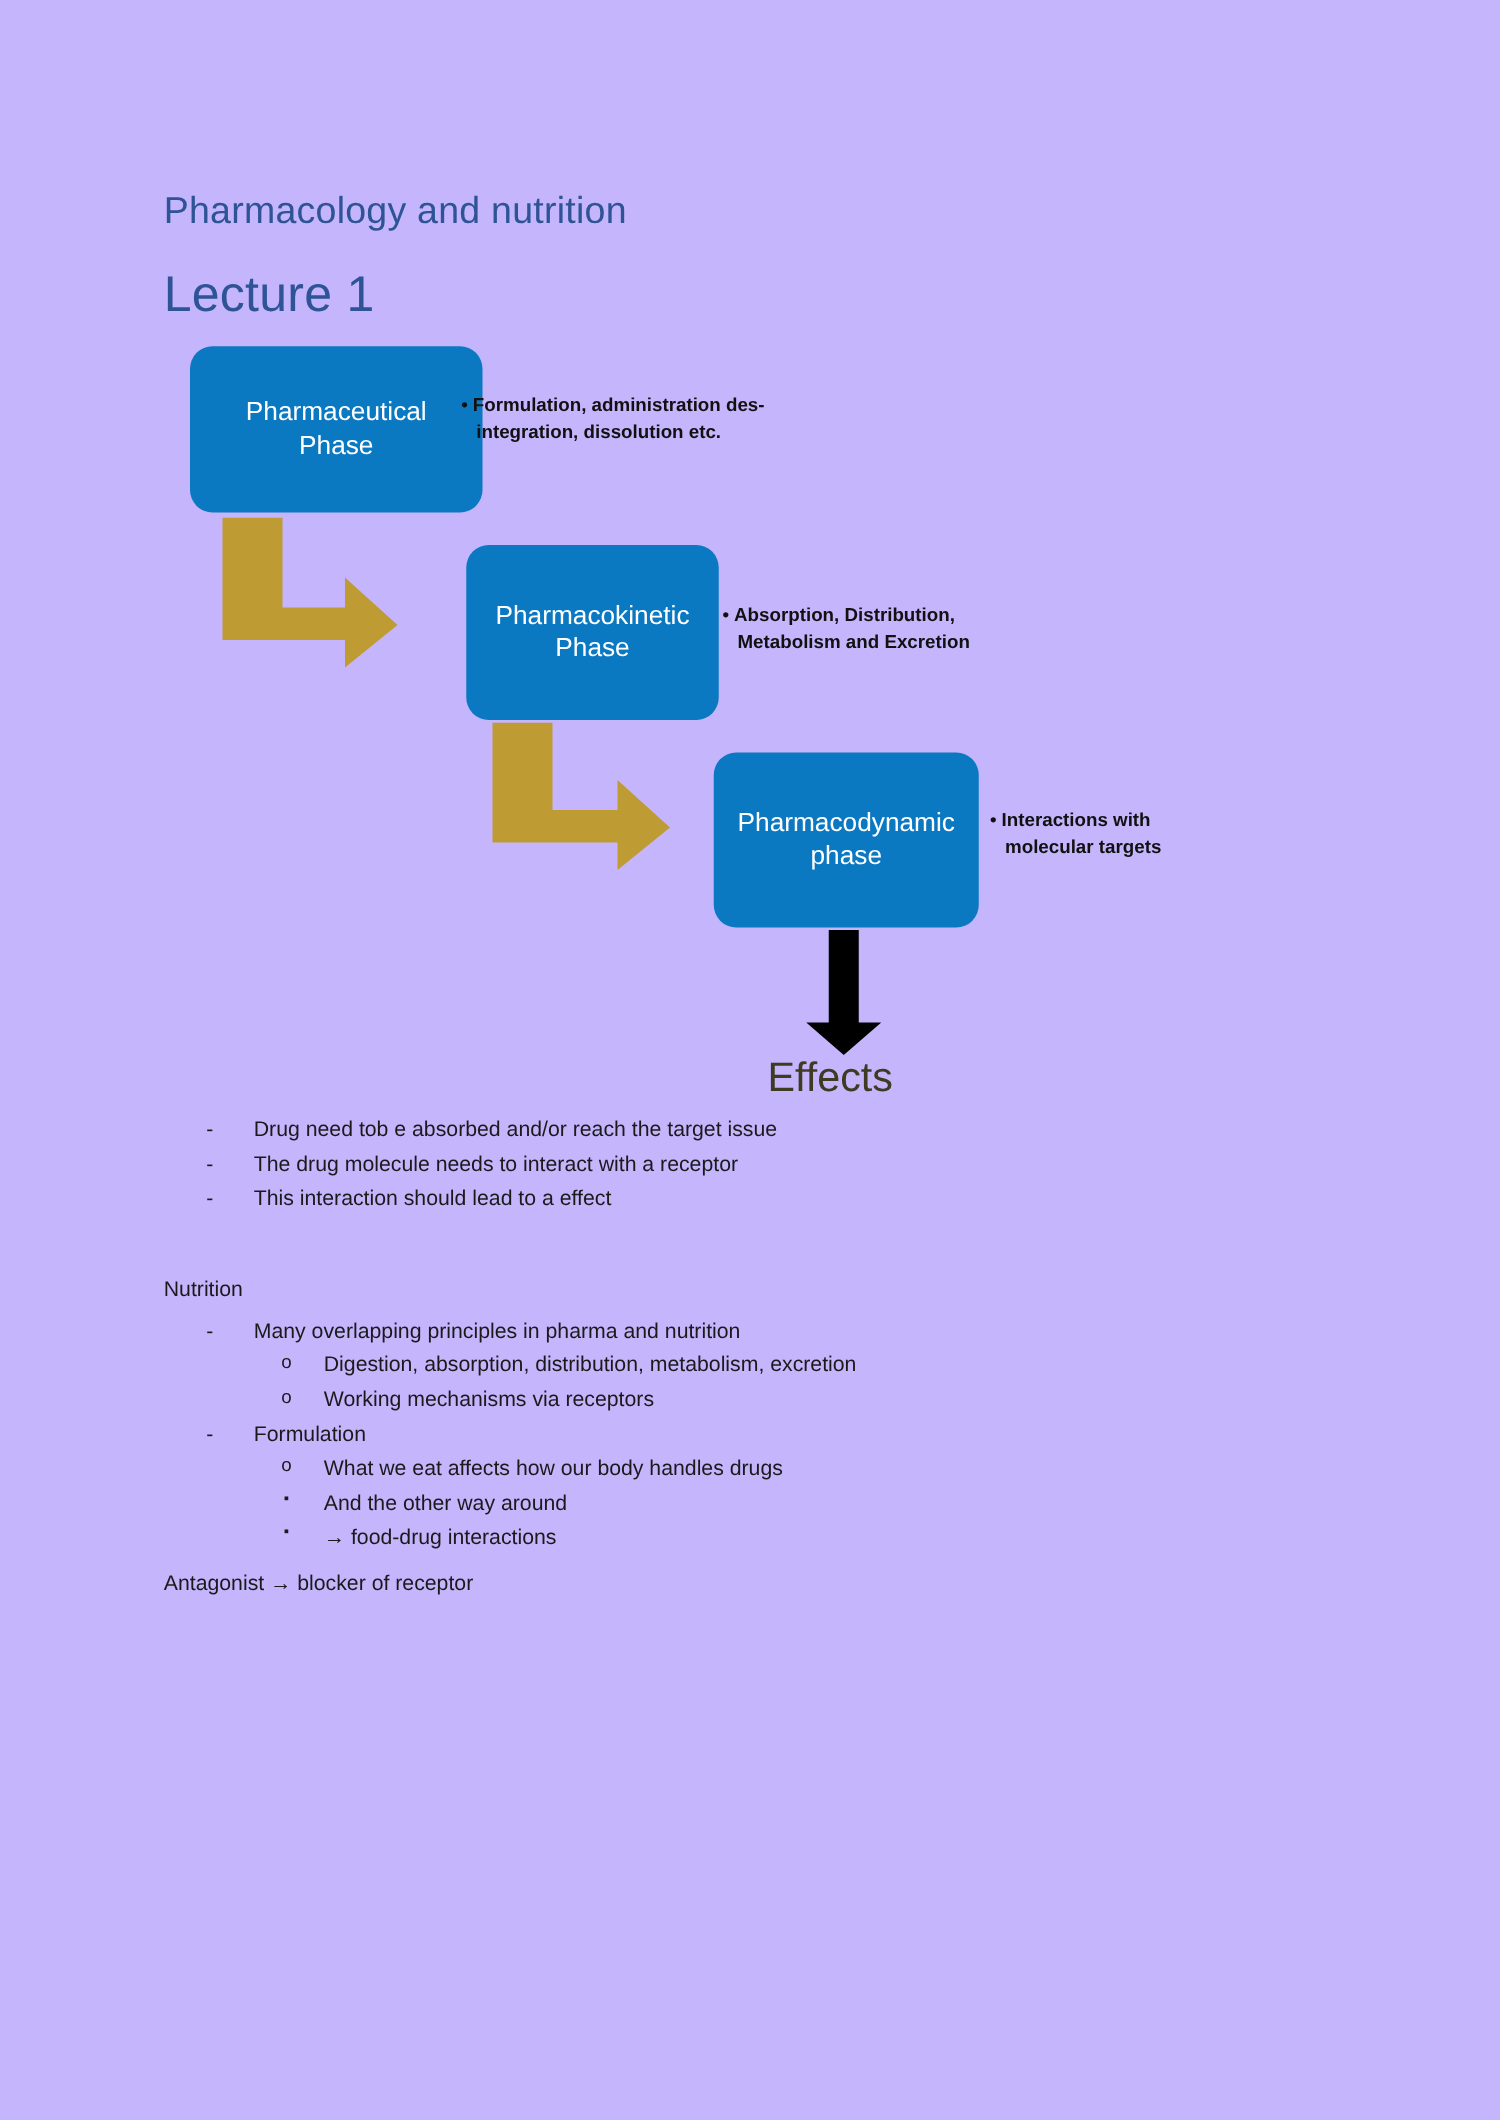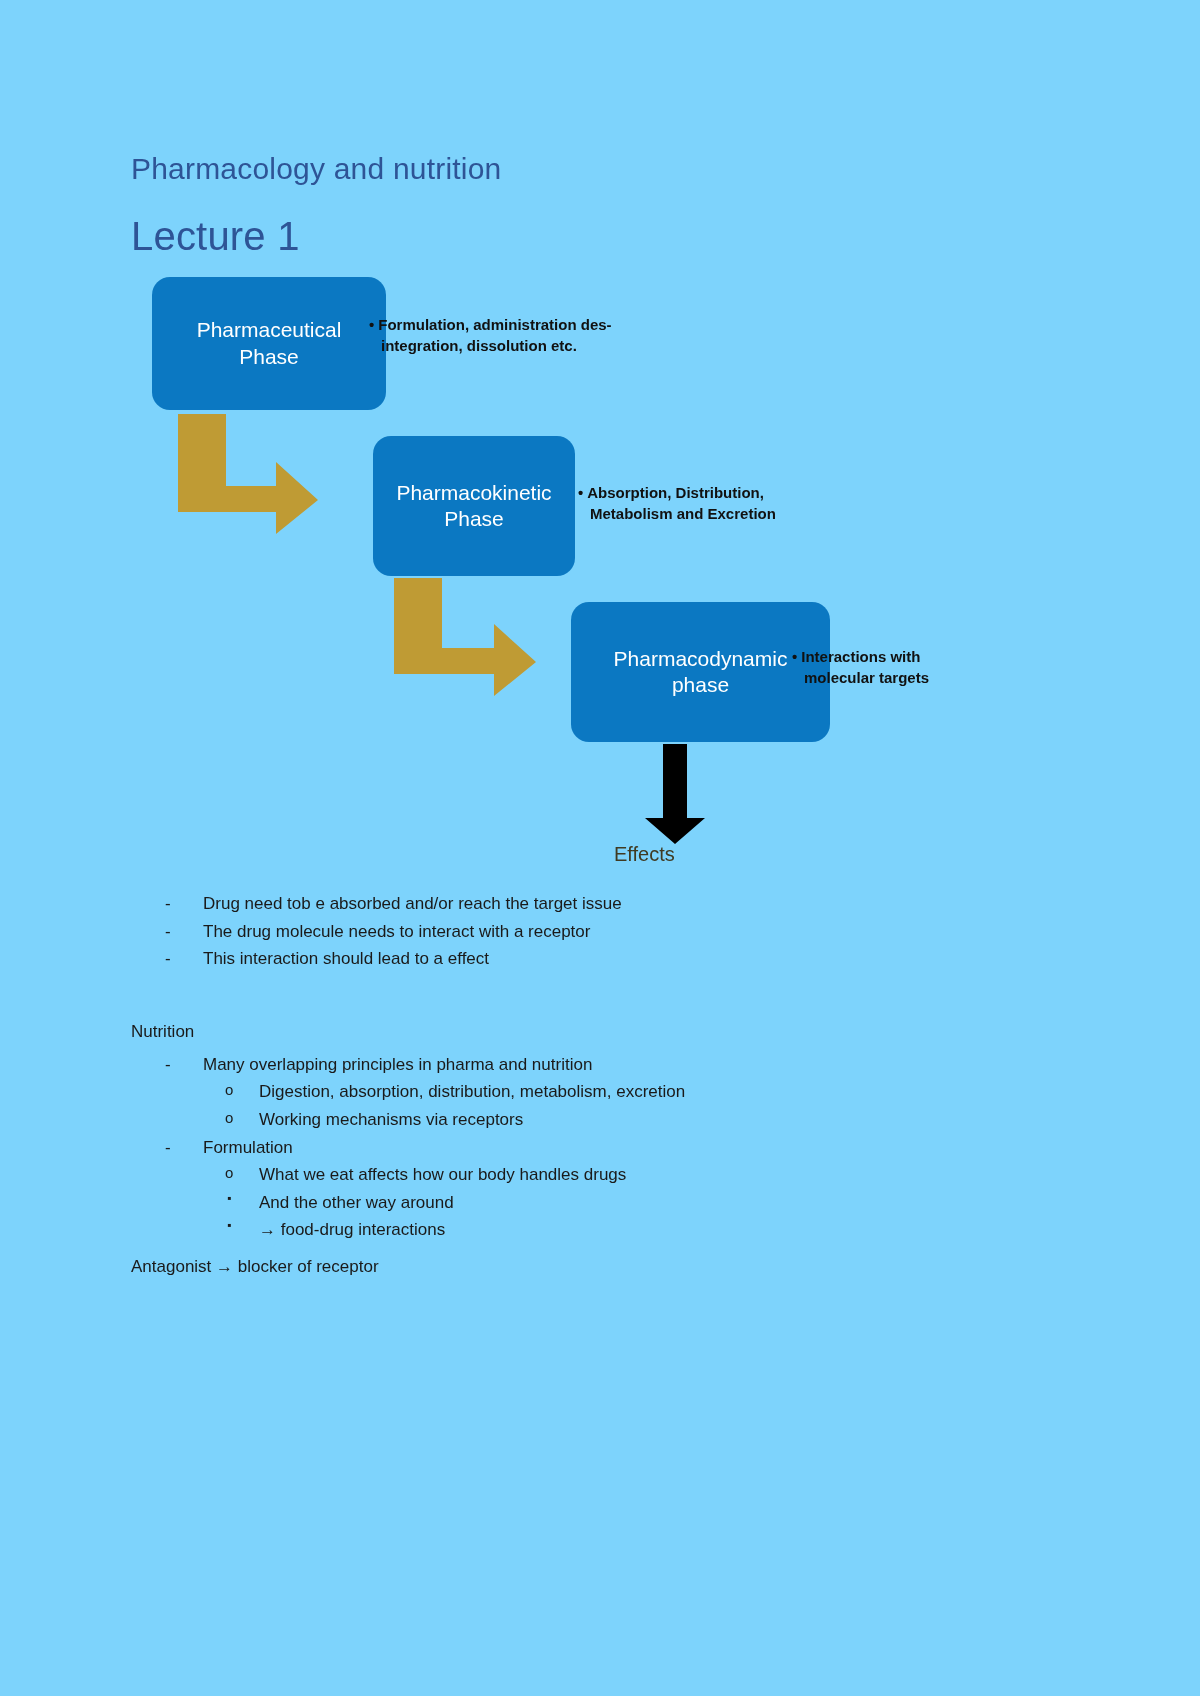--- a/index.html
+++ b/index.html
@@ -12,21 +12,21 @@
     height: 1696px;
     font-family: "Liberation Sans", sans-serif;
     color: #000000;
     position: relative;
     overflow: hidden;
   }
   .page {
     position: relative;
     width: 1200px;
     height: 1696px;
-    background: #7dd3fc;
+    background: #c4b5fd;
   }
 
   
   .doc-title {
     position: absolute;
     left: 131px;
     top: 152px;
     font-size: 30px;
     color: #2e5496;
     letter-spacing: 0.2px;
@@ -59,21 +59,21 @@
     align-items: center;
     justify-content: center;
     text-align: center;
     font-size: 21px;
     line-height: 1.25;
     padding: 6px 10px;
     box-sizing: border-box;
   }
   #box-pharmaceutical { left: 152px; top: 277px; width: 234px; height: 133px; }
   #box-pharmacokinetic { left: 373px; top: 436px; width: 202px; height: 140px; }
-  #box-pharmacodynamic { left: 571px; top: 602px; width: 259px; height: 140px; }
+  #box-pharmacodynamic { left: 571px; top: 602px; width: 212px; height: 140px; }
 
   .phase-bullet {
     position: absolute;
     font-size: 15px;
     font-weight: bold;
     line-height: 1.4;
     color: #111111;
   }
   #bullet-1 { left: 369px; top: 314px; width: 320px; }
   #bullet-2 { left: 578px; top: 482px; width: 270px; }
@@ -87,21 +87,21 @@
   .elbow svg { display: block; }
 
   
   .down-arrow { position: absolute; left: 640px; top: 744px; }
   .down-arrow svg { display: block; }
 
   .effects-label {
     position: absolute;
     left: 614px;
     top: 843px;
-    font-size: 20px;
+    font-size: 33px;
     color: #3f3a22;
     white-space: nowrap;
   }
 
   
   .body-text {
     position: absolute;
     left: 131px;
     top: 890px;
     width: 950px;

